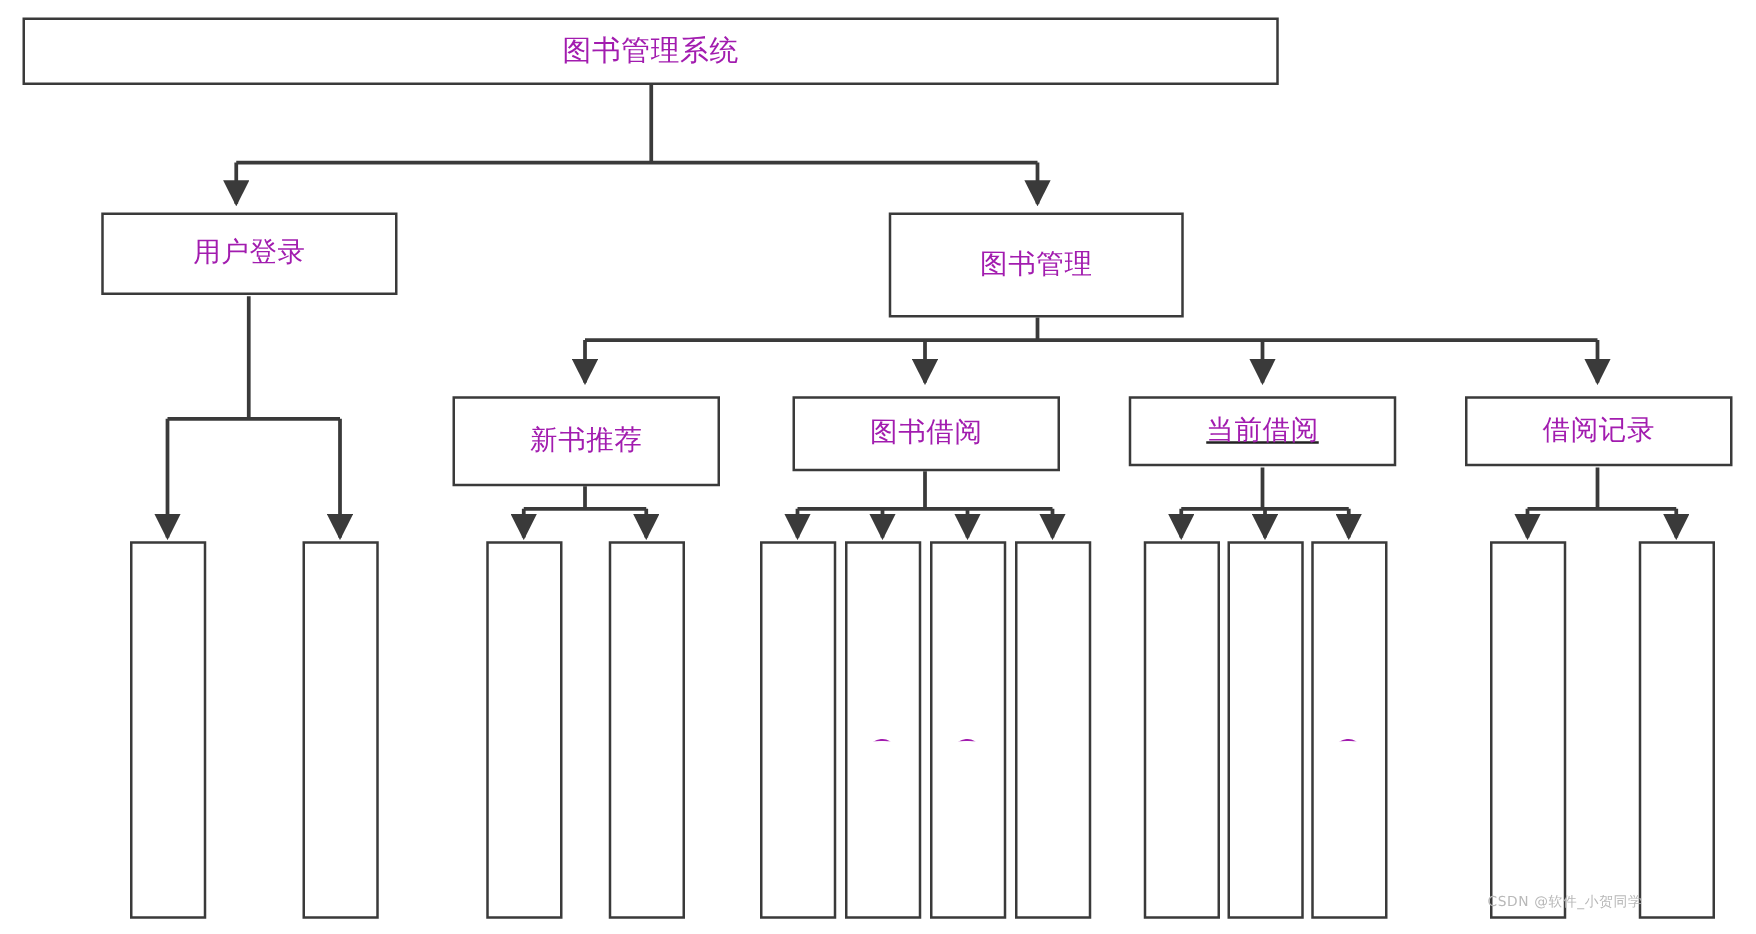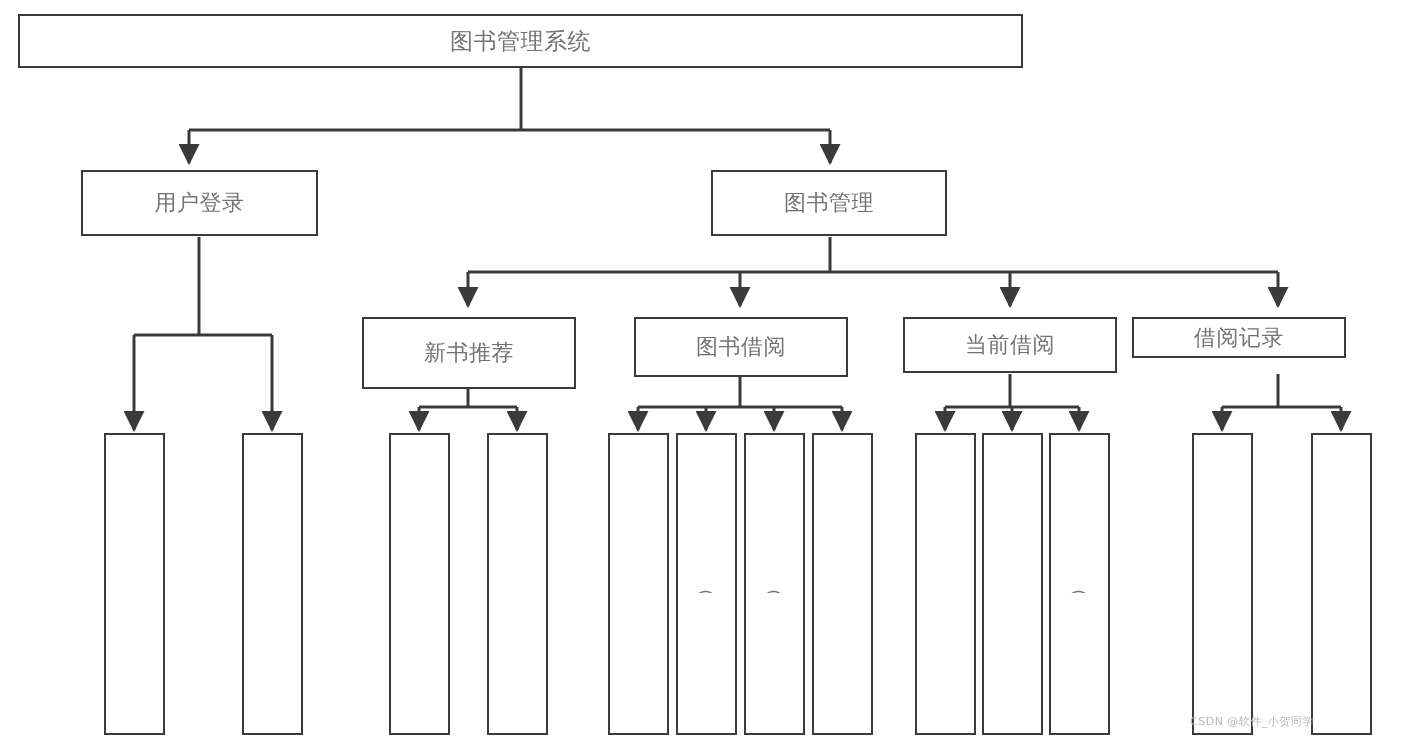--- a/index.html
+++ b/index.html
@@ -27,21 +27,21 @@
     background:#ffffff;
     display:flex;
     align-items:center;
     justify-content:center;
     color:#222222;
   }
   .node .label{
     display:block;
     text-align:center;
     line-height:1.05;
-    color:#737373;
+    color:#a21caf;
   }
   
   .node.horiz .label{
     font-size:23px;
     letter-spacing:0.5px;
     white-space:nowrap;
   }
   .node.mid .label{
     font-size:22px;
     letter-spacing:0.5px;
@@ -129,34 +129,34 @@
     </g>
   </svg>
 
   <div class="node horiz" style="left:18px;top:14px;width:1005px;height:54px;">
     <span class="label">图书管理系统</span>
   </div>
 
   <div class="node mid" style="left:81px;top:170px;width:237px;height:66px;">
     <span class="label">用户登录</span>
   </div>
-  <div class="node mid" style="left:711px;top:170px;width:236px;height:66px;">
+  <div class="node mid" style="left:711px;top:170px;width:236px;height:84px;">
     <span class="label">图书管理</span>
   </div>
 
   <div class="node mid" style="left:362px;top:317px;width:214px;height:72px;">
     <span class="label">新书推荐</span>
   </div>
   <div class="node mid" style="left:634px;top:317px;width:214px;height:60px;">
     <span class="label">图书借阅</span>
   </div>
-  <div class="node mid" style="left:903px;top:317px;width:214px;height:56px;">
+  <div class="node mid" style="left:903px;top:317px;width:214px;height:56px;text-decoration:underline;">
     <span class="label">当前借阅</span>
   </div>
-  <div class="node mid" style="left:1132px;top:317px;width:214px;height:41px;">
+  <div class="node mid" style="left:1172px;top:317px;width:214px;height:56px;">
     <span class="label">借阅记录</span>
   </div>
 
   <div class="node vert" style="left:104px;top:433px;width:61px;height:302px;">
     <span class="label">用户登录</span>
   </div>
   <div class="node vert" style="left:242px;top:433px;width:61px;height:302px;">
     <span class="label">注销登录</span>
   </div>
 

